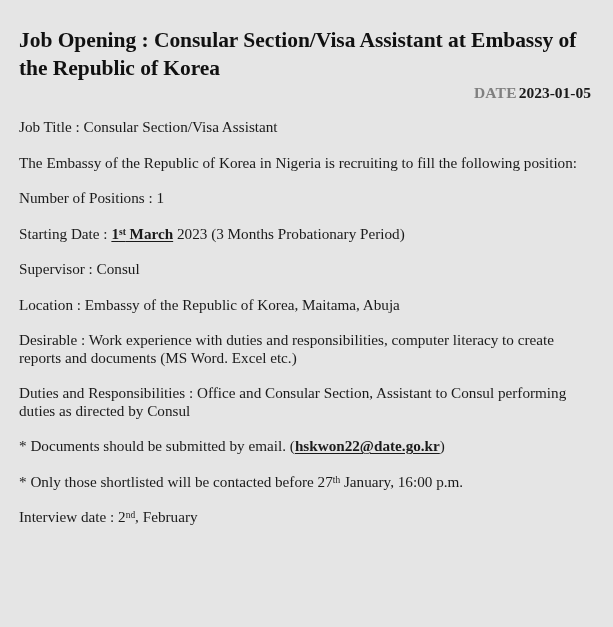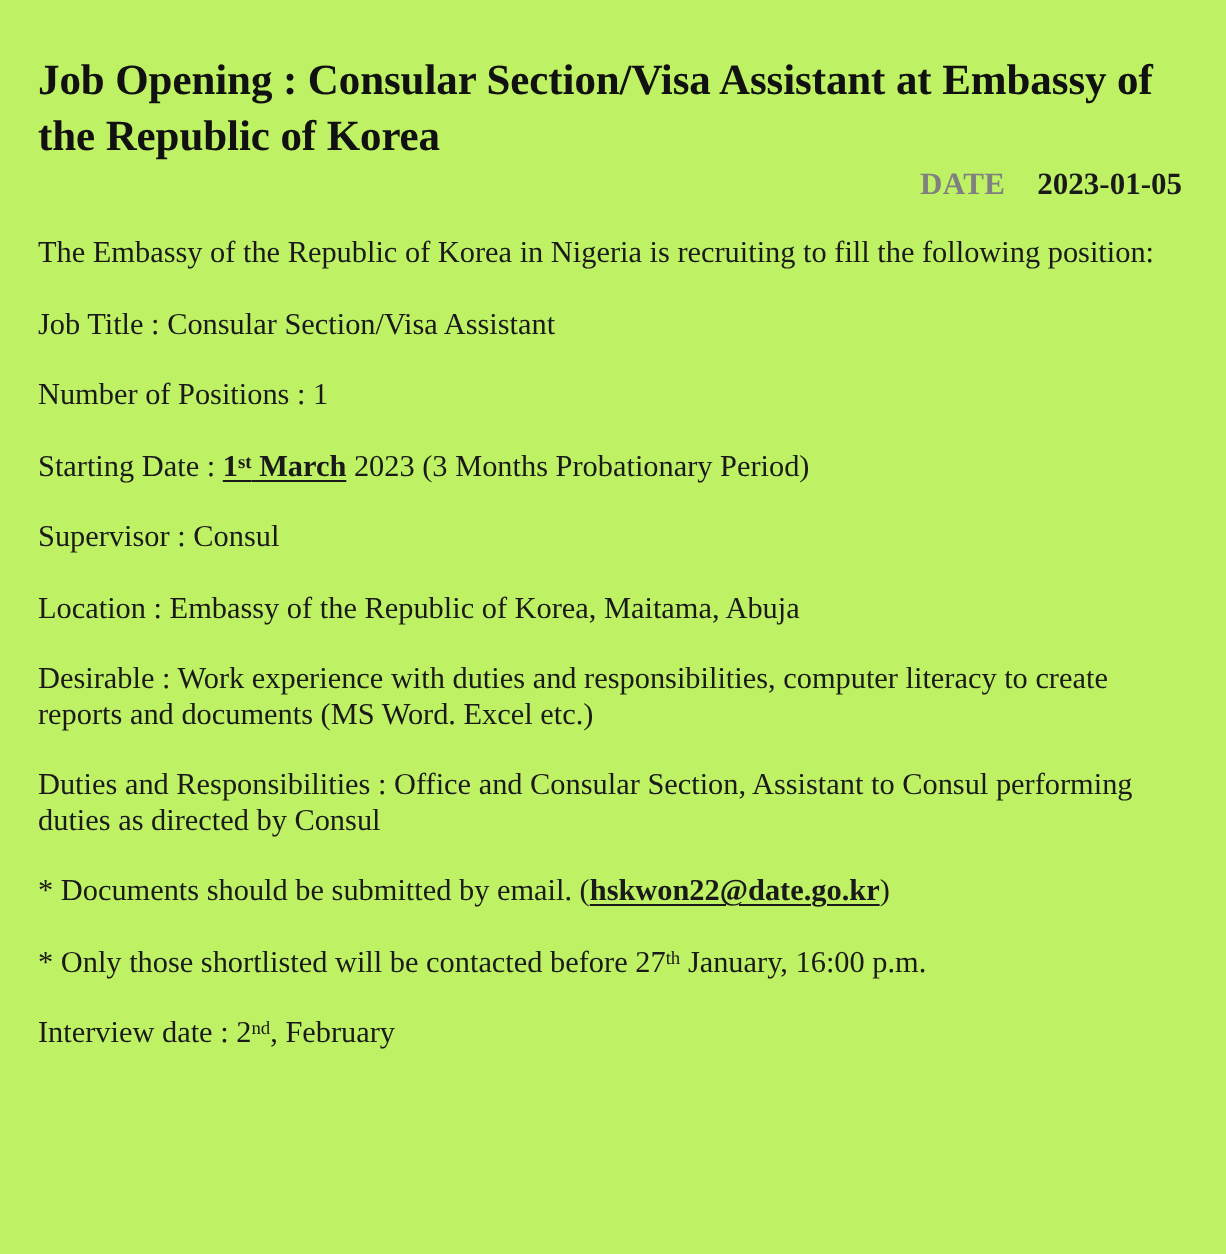--- a/index.html
+++ b/index.html
@@ -15,21 +15,21 @@
     font-family: "Liberation Serif", "DejaVu Serif", serif;
     color: #181818;
     -webkit-font-smoothing: antialiased;
   }
   .page {
     position: relative;
     width: 613px;
     height: 627px;
     padding: 0;
     box-sizing: border-box;
-    background: #bef264;
+    background: #e5e5e5;
   }
   .doc-title {
     position: absolute;
     left: 19px;
     top: 12px;
     width: 572px;
     font-size: 21.5px;
     line-height: 28px;
     font-weight: 700;
     color: #111111;
@@ -44,21 +44,21 @@
     white-space: nowrap;
   }
   .date-label {
     color: #808080;
     font-weight: 700;
     letter-spacing: 0.2px;
   }
   .date-value {
     color: #1a1a1a;
     font-weight: 600;
-    margin-left: 16px;
+    margin-left: 2px;
   }
   .body-block {
     position: absolute;
     left: 19px;
     top: 118px;
     width: 574px;
   }
   p.para {
     margin: 0 0 18px 0;
     font-size: 15.2px;
@@ -86,23 +86,23 @@
 <div class="page">
 
   <h1 class="doc-title">Job Opening : Consular Section/Visa Assistant at Embassy of the Republic of Korea</h1>
 
   <div class="date-line">
     <span class="date-label">DATE</span><span class="date-value">2023-01-05</span>
   </div>
 
   <div class="body-block">
 
+    <p class="para">Job Title : Consular Section/Visa Assistant</p>
+
     <p class="para">The Embassy of the Republic of Korea in Nigeria is recruiting to fill the following position:</p>
-
-    <p class="para">Job Title : Consular Section/Visa Assistant</p>
 
     <p class="para">Number of Positions : 1</p>
 
     <p class="para">
       <span>Starting Date : </span><span class="bu nowrap"><span>1</span><sup>st</sup><span> March</span></span><span> 2023  (3 Months Probationary Period)</span>
     </p>
 
     <p class="para">Supervisor : Consul</p>
 
     <p class="para">Location : Embassy of the Republic of Korea, Maitama, Abuja</p>

